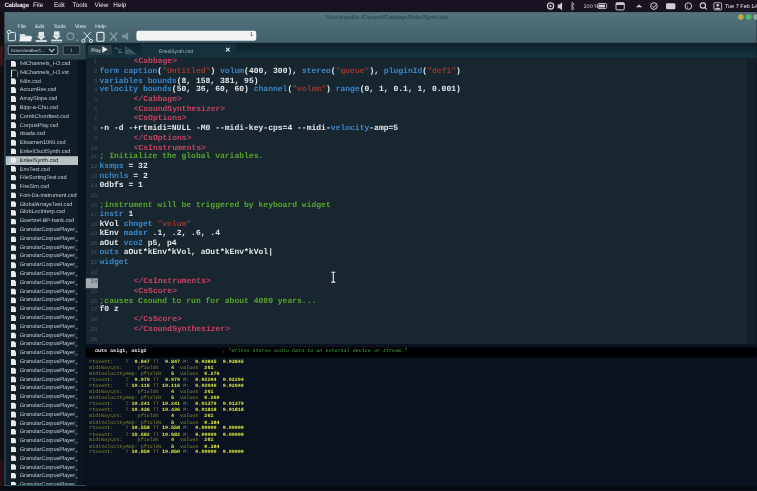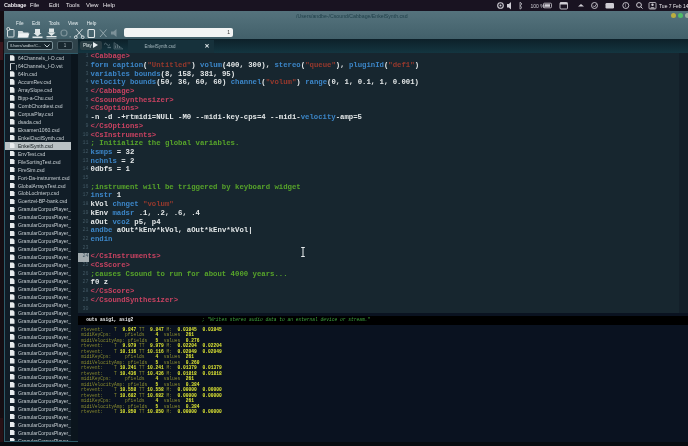--- a/index.html
+++ b/index.html
@@ -28,21 +28,21 @@
 #sidescroll{left:71px;top:53px;width:7px;height:389px;background:#0b151d;border-top:1px solid #2e5a68;border-bottom:1px solid #2e5a68;box-sizing:border-box;}
 .frow{position:relative;height:7.97px;color:#c7cfd3;font-size:5.05px;line-height:8px;white-space:nowrap;overflow:hidden;}
 .frow .fic{position:absolute;left:5px;top:1.2px;width:4.5px;height:5.6px;background:#e8ecee;clip-path:polygon(0 0,70% 0,100% 28%,100% 100%,0 100%);}
 .frow .fn{position:absolute;left:13px;top:0;}
 .frow.sel{background:#b9c1c4;color:#10181c;}
 
 #editor{left:78px;top:53px;width:610px;height:260px;background:#17262f;}
 #edscroll{left:679px;top:53px;width:9px;height:260px;background:#131f29;}
 #gutter{left:78px;top:52.2px;width:10.5px;font-family:"Liberation Mono",monospace;font-size:5px;line-height:8.7px;color:#425864;white-space:pre;text-align:right;}
 #code{left:90.5px;top:52.2px;font-family:"Liberation Mono",monospace;font-size:7.3px;line-height:8.7px;font-weight:bold;color:#e4e8e9;white-space:pre;}
-.tg{color:#c84261;}
+.tg{color:#c84261;margin-left:31px;}
 .kw{color:#3c86c8;}
 .st{color:#98392d;}
 .cm{color:#57a42a;}
 #lnselbox{left:77.5px;top:253.2px;width:11.5px;height:8.7px;background:#a2abaf;}
 
 #console{left:78px;top:313px;width:610px;height:133px;background:#0a1220;}
 #conhead{left:78px;top:316px;width:610px;height:8.5px;background:#000;font-family:"Liberation Mono",monospace;font-size:4.6px;line-height:8.5px;white-space:pre;}
 #conhead .w{color:#e8eaec;font-weight:bold;}
 #conhead .g{color:#3da33d;font-style:italic;}
 #conrows{left:81px;top:326.5px;font-family:"Liberation Mono",monospace;font-size:4.6px;line-height:5.5px;white-space:pre;color:#8b8d2e;}
@@ -413,22 +413,22 @@
 <span class="cm">; Initialize the global variables.</span>
 <span class="kw">ksmps</span> = 32
 <span class="kw">nchnls</span> = 2
 0dbfs = 1
 
 <span class="cm">;instrument will be triggered by keyboard widget</span>
 <span class="kw">instr</span> 1
 kVol <span class="kw">chnget</span> <span class="st">"volum"</span>
 kEnv <span class="kw">madsr</span> .1, .2, .6, .4
 aOut <span class="kw">vco2</span> p5, p4
-<span class="kw">andbe</span> aOut*kEnv*kVol, aOut*kEnv*kVol|
-<span class="kw">endin</span>
+<span class="kw">outs</span> aOut*kEnv*kVol, aOut*kEnv*kVol|
+<span class="kw">widget</span>
 
 <span class="tg">&lt;/CsInstruments&gt;</span>
 <span class="tg">&lt;CsScore&gt;</span>
 <span class="cm">;causes Csound to run for about 4000 years...</span>
 f0 z
 <span class="tg">&lt;/CsScore&gt;</span>
 <span class="tg">&lt;/CsoundSynthesizer&gt;</span>
 
 </div>
 

